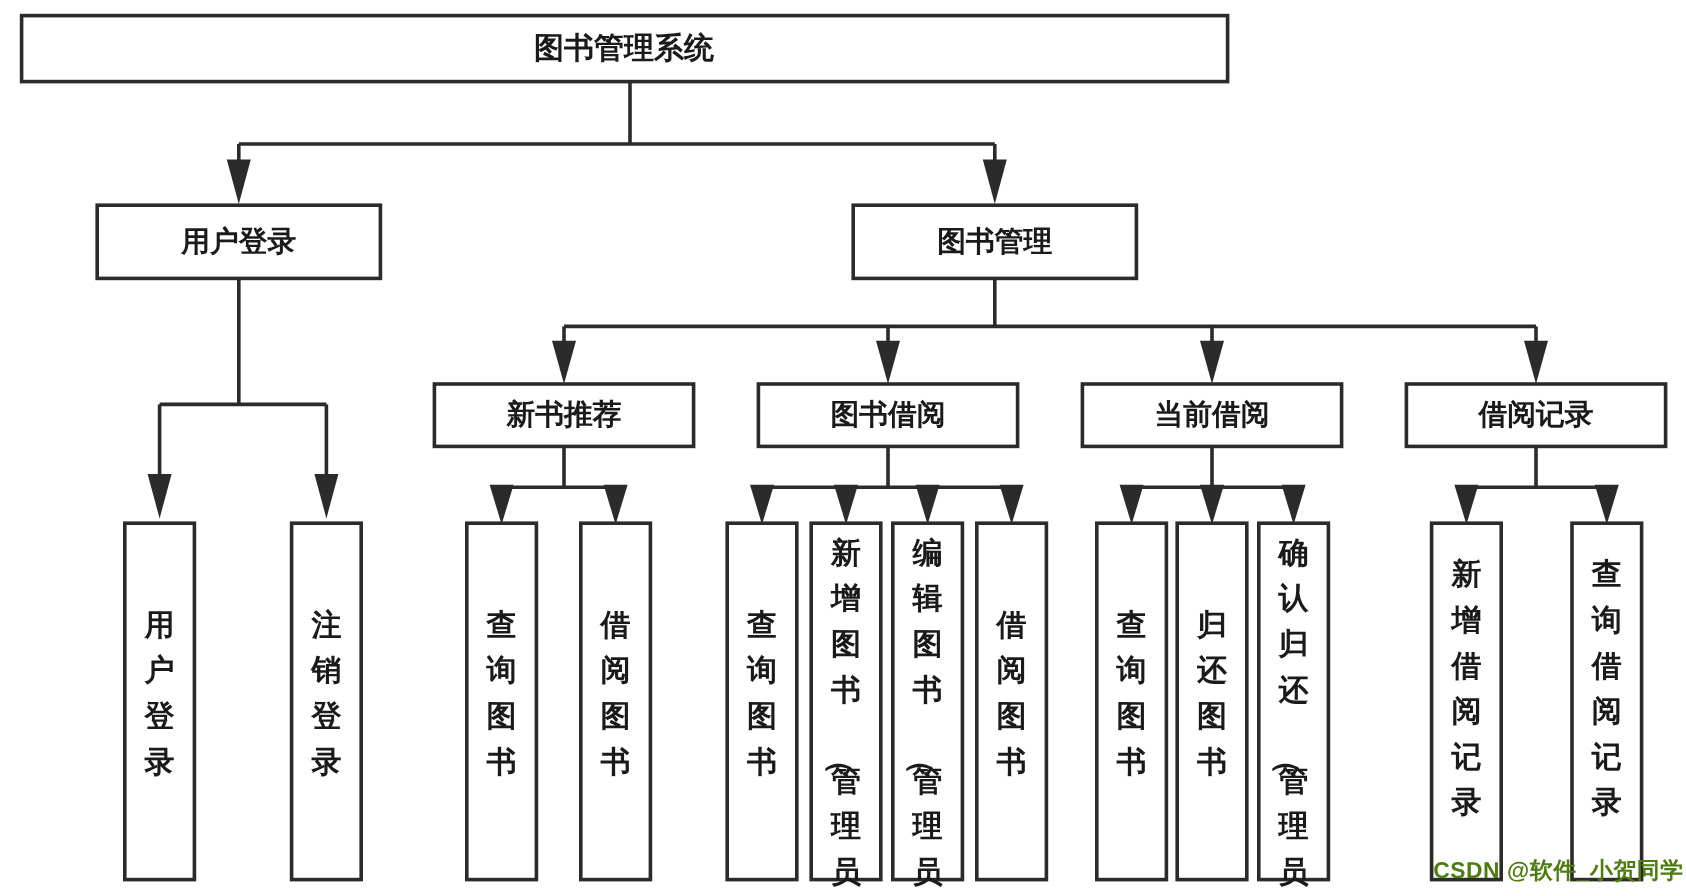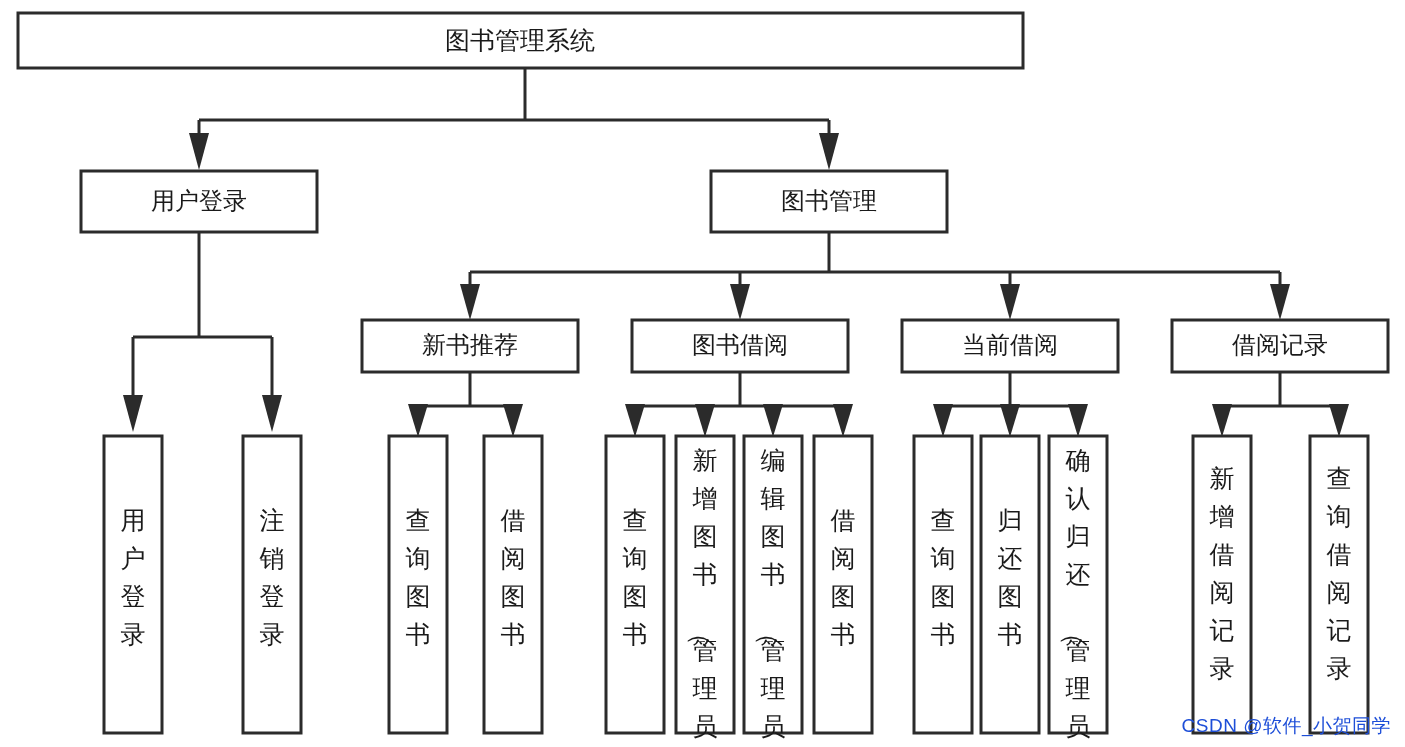--- a/index.html
+++ b/index.html
@@ -11,20 +11,21 @@
     width: 1405px;
     height: 747px;
     overflow: hidden;
     font-family: "Liberation Sans", "DejaVu Sans", sans-serif;
   }
   #diagram-root {
     position: relative;
     width: 1405px;
     height: 747px;
     background: #ffffff;
+    font-weight: bold;
   }
   svg#diagram-svg {
     position: absolute;
     top: 0;
     left: 0;
     width: 1405px;
     height: 747px;
     display: block;
   }
   .node-rect {
@@ -57,25 +58,25 @@
   }
   .vtext {
     font-family: "Liberation Sans", "DejaVu Sans", sans-serif;
     fill: #1a1a1a;
     font-size: 25px;
     text-anchor: middle;
     dominant-baseline: middle;
   }
   .watermark {
     position: absolute;
-    right: 14px;
+    right: 2px;
     bottom: 8px;
     font-family: "Liberation Sans", "DejaVu Sans", sans-serif;
     font-size: 19px;
-    color: #1d4ed8;
+    color: #4d7c0f;
     letter-spacing: 0.5px;
     white-space: nowrap;
     user-select: none;
   }
 </style>
 </head>
 <body>
 
 <div id="diagram-root">
 

